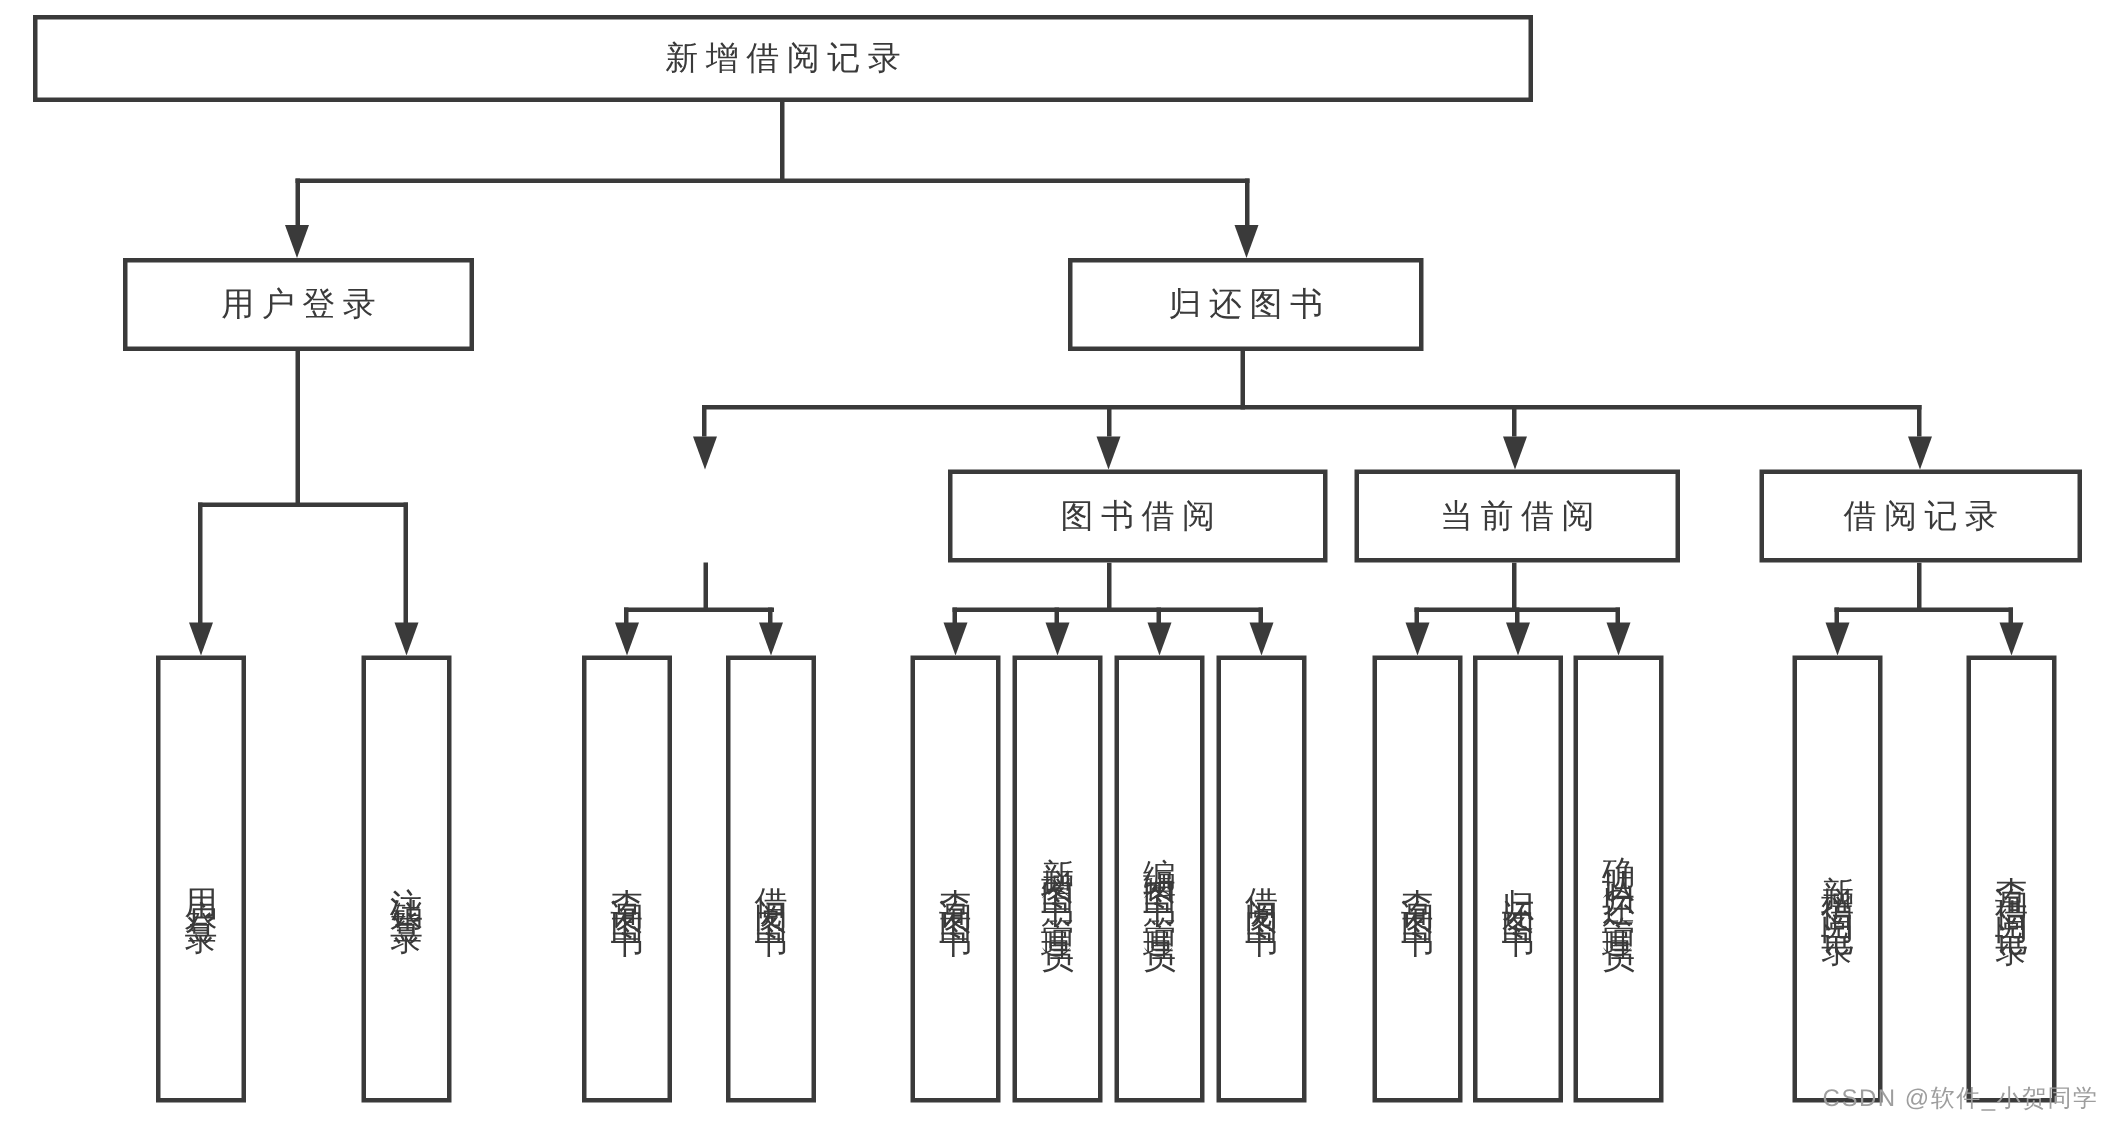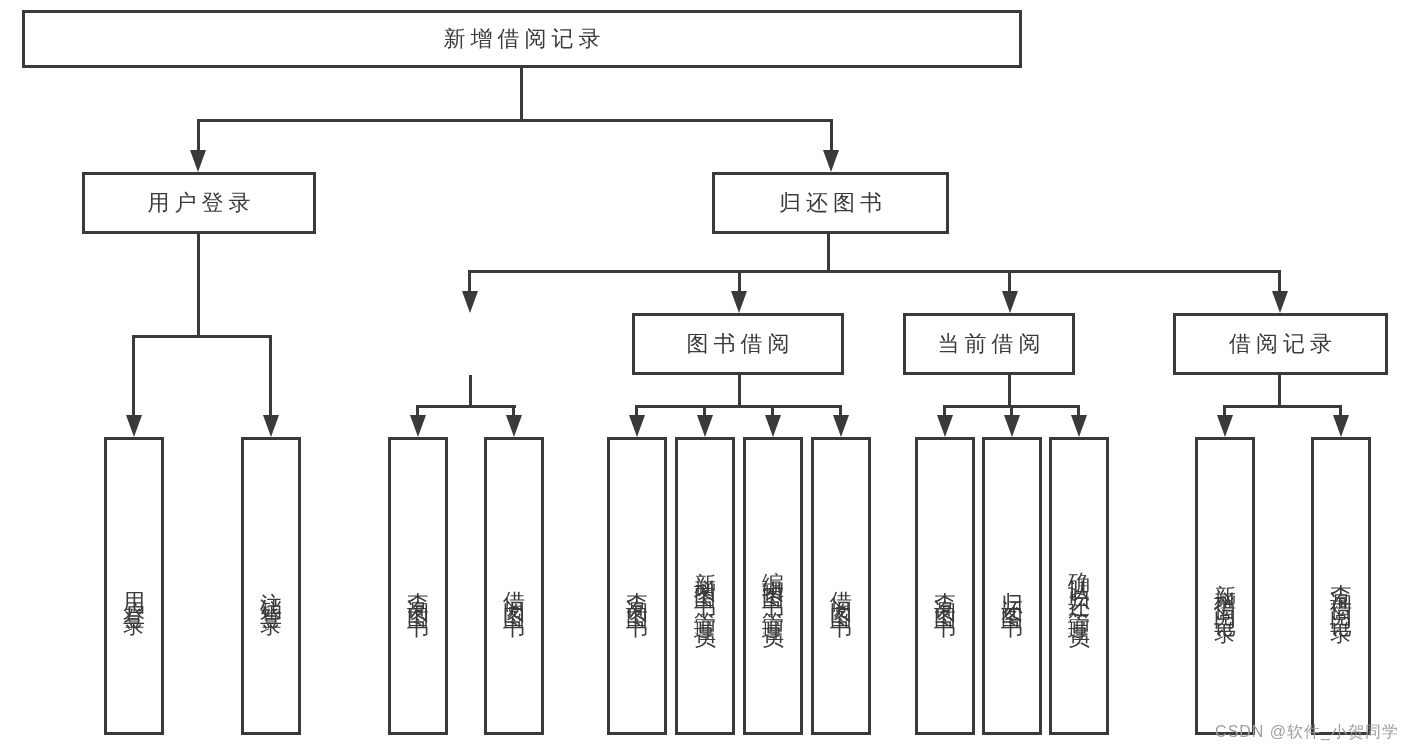--- a/index.html
+++ b/index.html
@@ -104,22 +104,22 @@
   <div class="line" style="left:1223px;top:405px;width:3px;height:11px"></div>
   <div class="arrow" style="left:1217px;top:415px"></div>
   <div class="line" style="left:1339px;top:405px;width:3px;height:11px"></div>
   <div class="arrow" style="left:1333px;top:415px"></div>
 
   <div class="box" style="left:22px;top:10px;width:1000px;height:58px">新增借阅记录</div>
 
   <div class="box" style="left:82px;top:172px;width:234px;height:62px">用户登录</div>
   <div class="box" style="left:712px;top:172px;width:237px;height:62px">归还图书</div>
 
-  <div class="box" style="left:632px;top:313px;width:212px;height:62px">图书借阅</div>
-  <div class="box" style="left:903px;top:313px;width:172px;height:62px">当前借阅</div>
+  <div class="box" style="left:632px;top:313px;width:253px;height:62px">图书借阅</div>
+  <div class="box" style="left:903px;top:313px;width:217px;height:62px">当前借阅</div>
   <div class="box" style="left:1173px;top:313px;width:215px;height:62px">借阅记录</div>
 
   <div class="box vbox" style="left:104px;top:437px;width:60px;height:298px">用户登录</div>
   <div class="box vbox" style="left:241px;top:437px;width:60px;height:298px">注销登录</div>
   <div class="box vbox" style="left:388px;top:437px;width:60px;height:298px">查询图书</div>
   <div class="box vbox" style="left:484px;top:437px;width:60px;height:298px">借阅图书</div>
   <div class="box vbox" style="left:607px;top:437px;width:60px;height:298px">查询图书</div>
   <div class="box vbox" style="left:675px;top:437px;width:60px;height:298px">新增图书（管理员）</div>
   <div class="box vbox" style="left:743px;top:437px;width:60px;height:298px">编辑图书（管理员）</div>
   <div class="box vbox" style="left:811px;top:437px;width:60px;height:298px">借阅图书</div>

